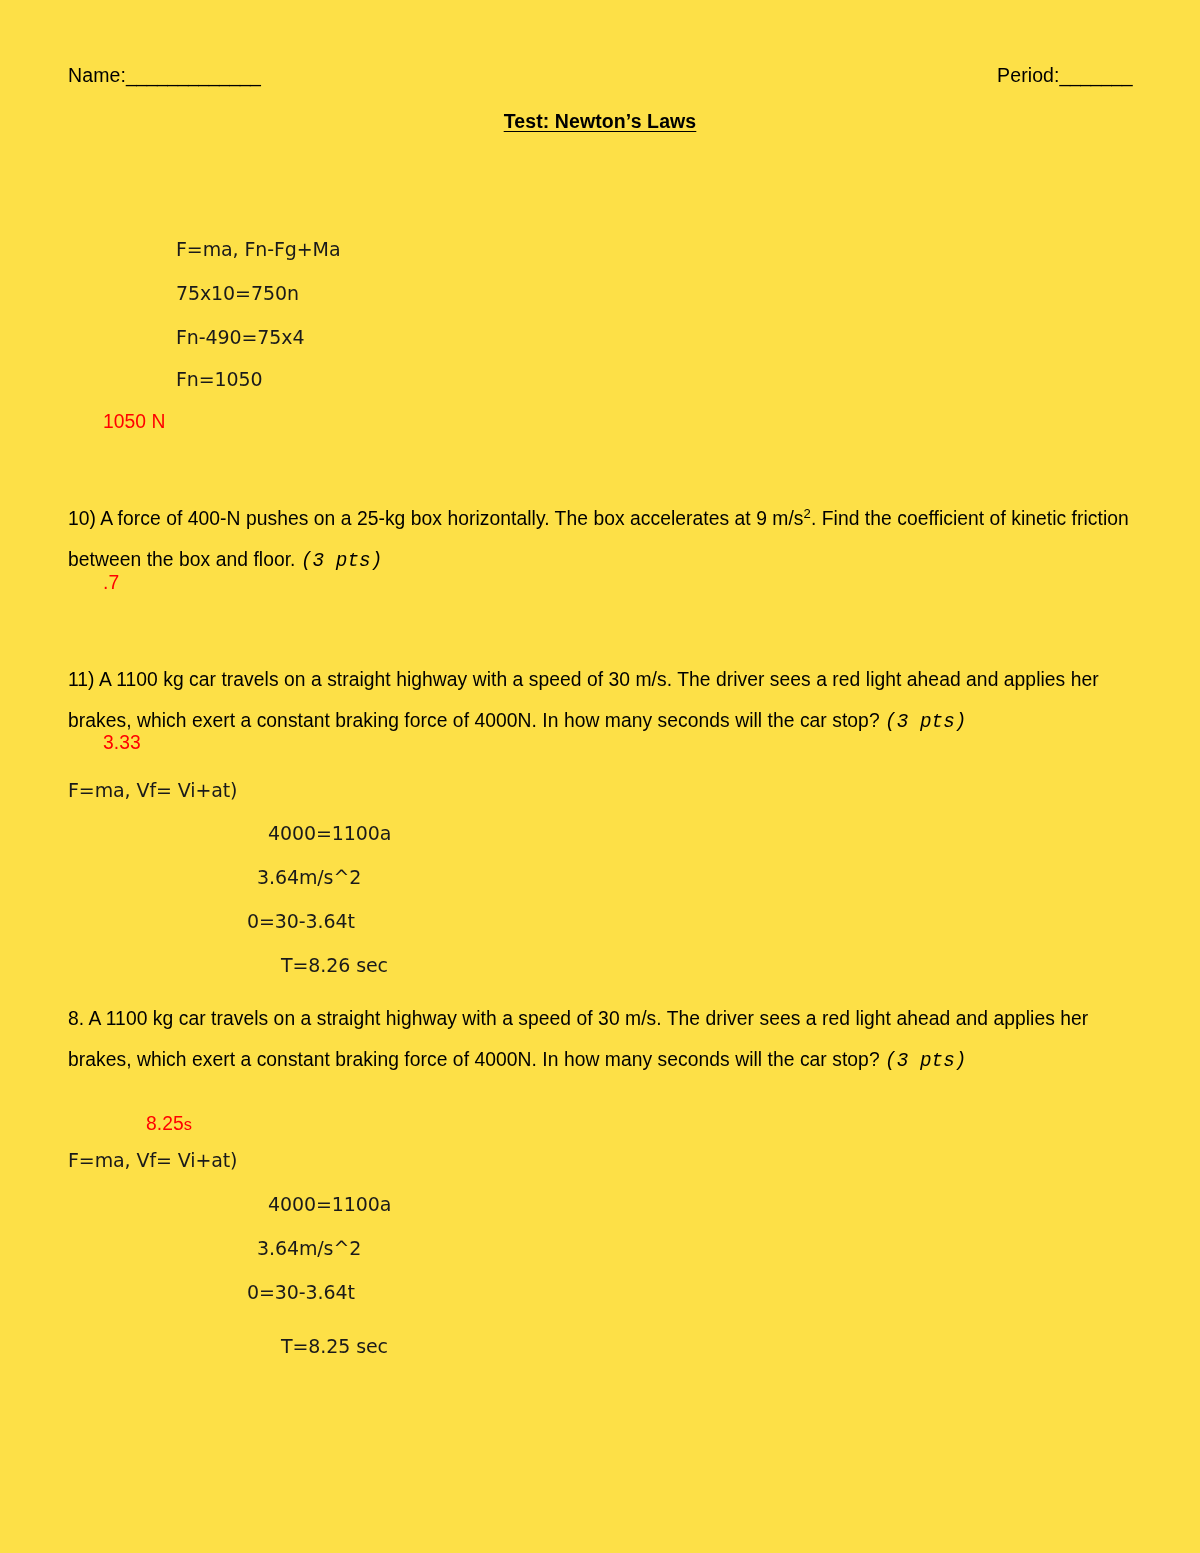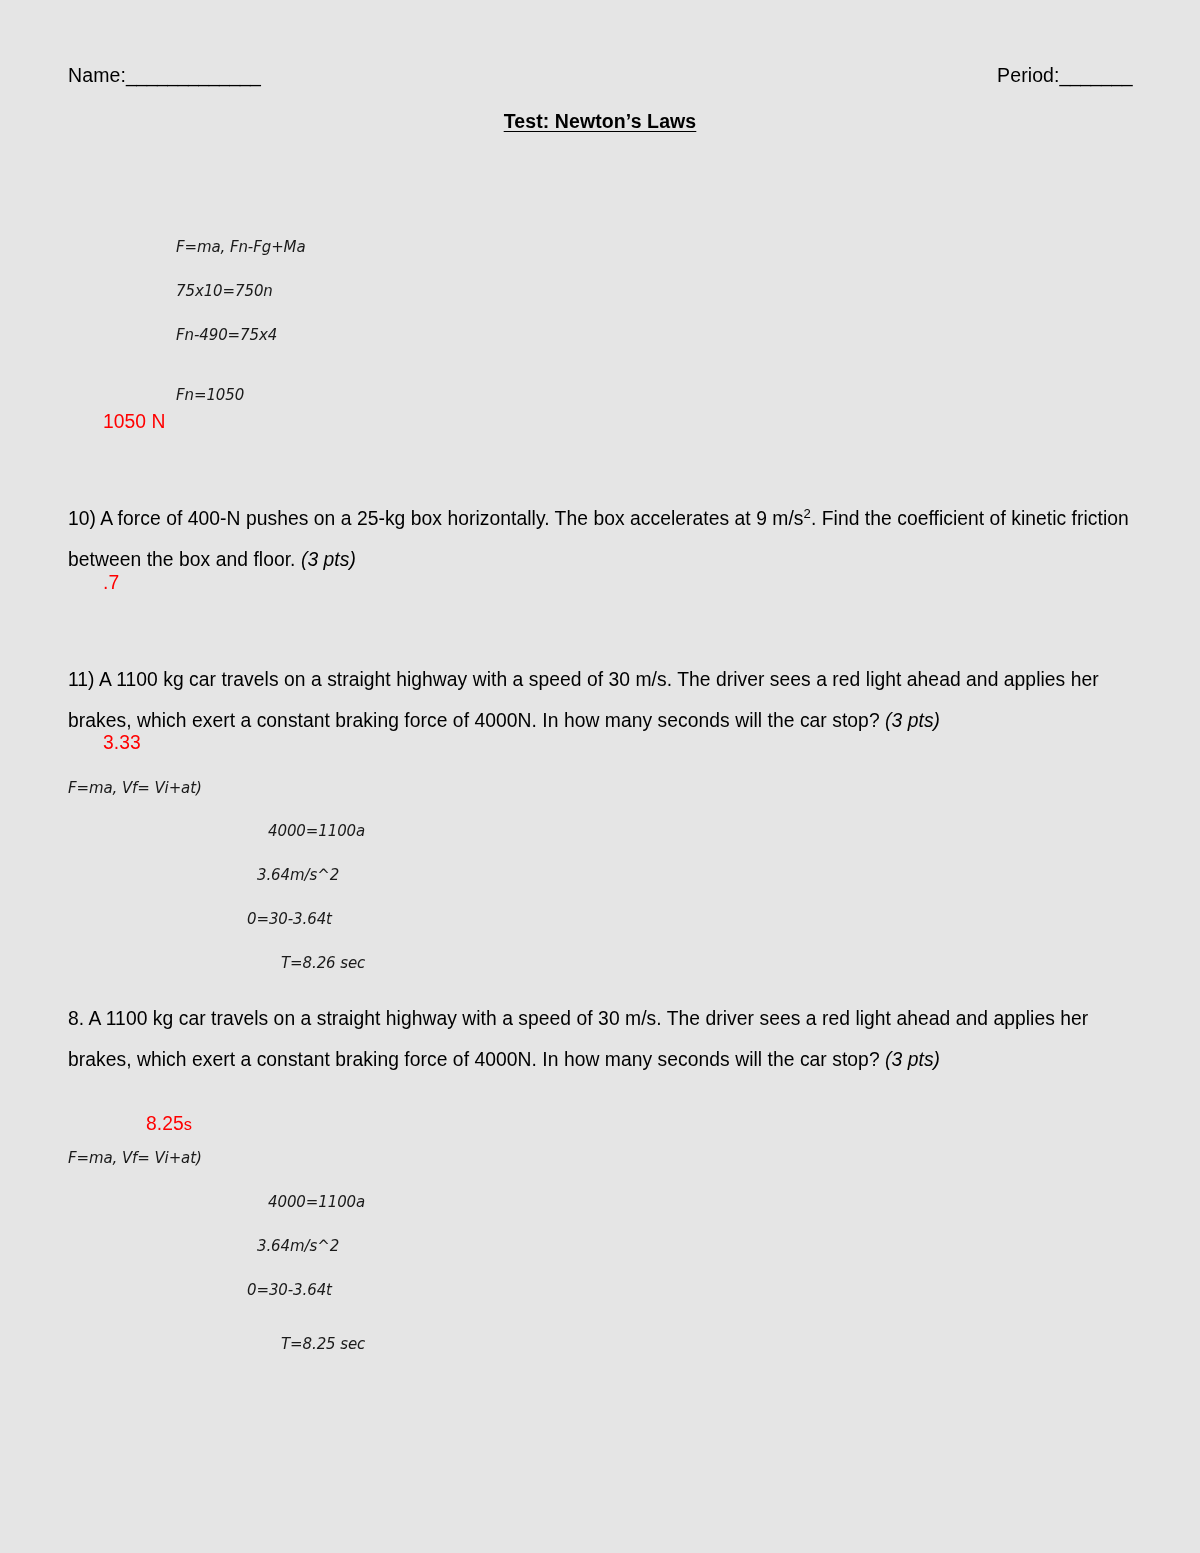--- a/index.html
+++ b/index.html
@@ -6,21 +6,21 @@
   html, body {
     margin: 0;
     padding: 0;
     background: #ffffff;
   }
 
   .page {
     position: relative;
     width: 1200px;
     height: 1553px;
-    background: #e5e5e5;
+    background: #fde047;
     overflow: hidden;
     font-family: "Liberation Sans", sans-serif;
     color: #000000;
   }
 
   
   .header-row {
     position: absolute;
     left: 68px;
     top: 64px;
@@ -59,37 +59,37 @@
     position: absolute;
     left: 68px;
     width: 1064px;
     font-size: 19.3px;
     line-height: 41px;
     text-align: left;
     letter-spacing: 0.05px;
   }
   .question .pts-italic {
     font-style: italic;
+    font-family: Liberation Mono, monospace;
   }
   sup.exp {
     font-size: 0.68em;
     vertical-align: super;
     line-height: 0;
   }
 
   
   .work {
     position: absolute;
     font-family: "DejaVu Sans", sans-serif;
-    font-size: 15px;
+    font-size: 19px;
     line-height: 1;
     color: #1a1a1a;
     white-space: pre;
     letter-spacing: -0.1px;
-    font-style: italic;
   }
 
   
   .answer {
     position: absolute;
     font-family: "Liberation Sans", sans-serif;
     font-size: 19.3px;
     line-height: 1;
     white-space: pre;
     letter-spacing: 0.05px;
@@ -107,21 +107,21 @@
     <div class="header-field"><span>Name:</span><span class="blank">_____________</span></div>
     <div class="header-field"><span>Period:</span><span class="blank">_______</span></div>
   </div>
 
   <div class="doc-title"><span class="u">Test: Newton’s Laws</span></div>
 
 
   <div class="work" style="left:176px; top:240px;">F=ma, Fn-Fg+Ma</div>
   <div class="work" style="left:176px; top:284px;">75x10=750n</div>
   <div class="work" style="left:176px; top:328px;">Fn-490=75x4</div>
-  <div class="work" style="left:176px; top:388px;text-align:center;">Fn=1050</div>
+  <div class="work" style="left:176px; top:370px;text-align:center;">Fn=1050</div>
 
   <div class="answer" style="left:103px; top:412px; color:#FF0000;">1050 N</div>
 
   <div class="question" style="top:498px;">
     <span>10) A force of 400-N pushes on a 25-kg box horizontally. The box accelerates at 9 m/s<sup class="exp">2</sup>. Find the coefficient of kinetic friction between the box and floor. <span class="pts-italic">(3 pts)</span></span>
   </div>
 
   <div class="answer" style="left:103px; top:573px; color:#FF0000;">.7</div>
 
   <div class="question" style="top:659px;">

